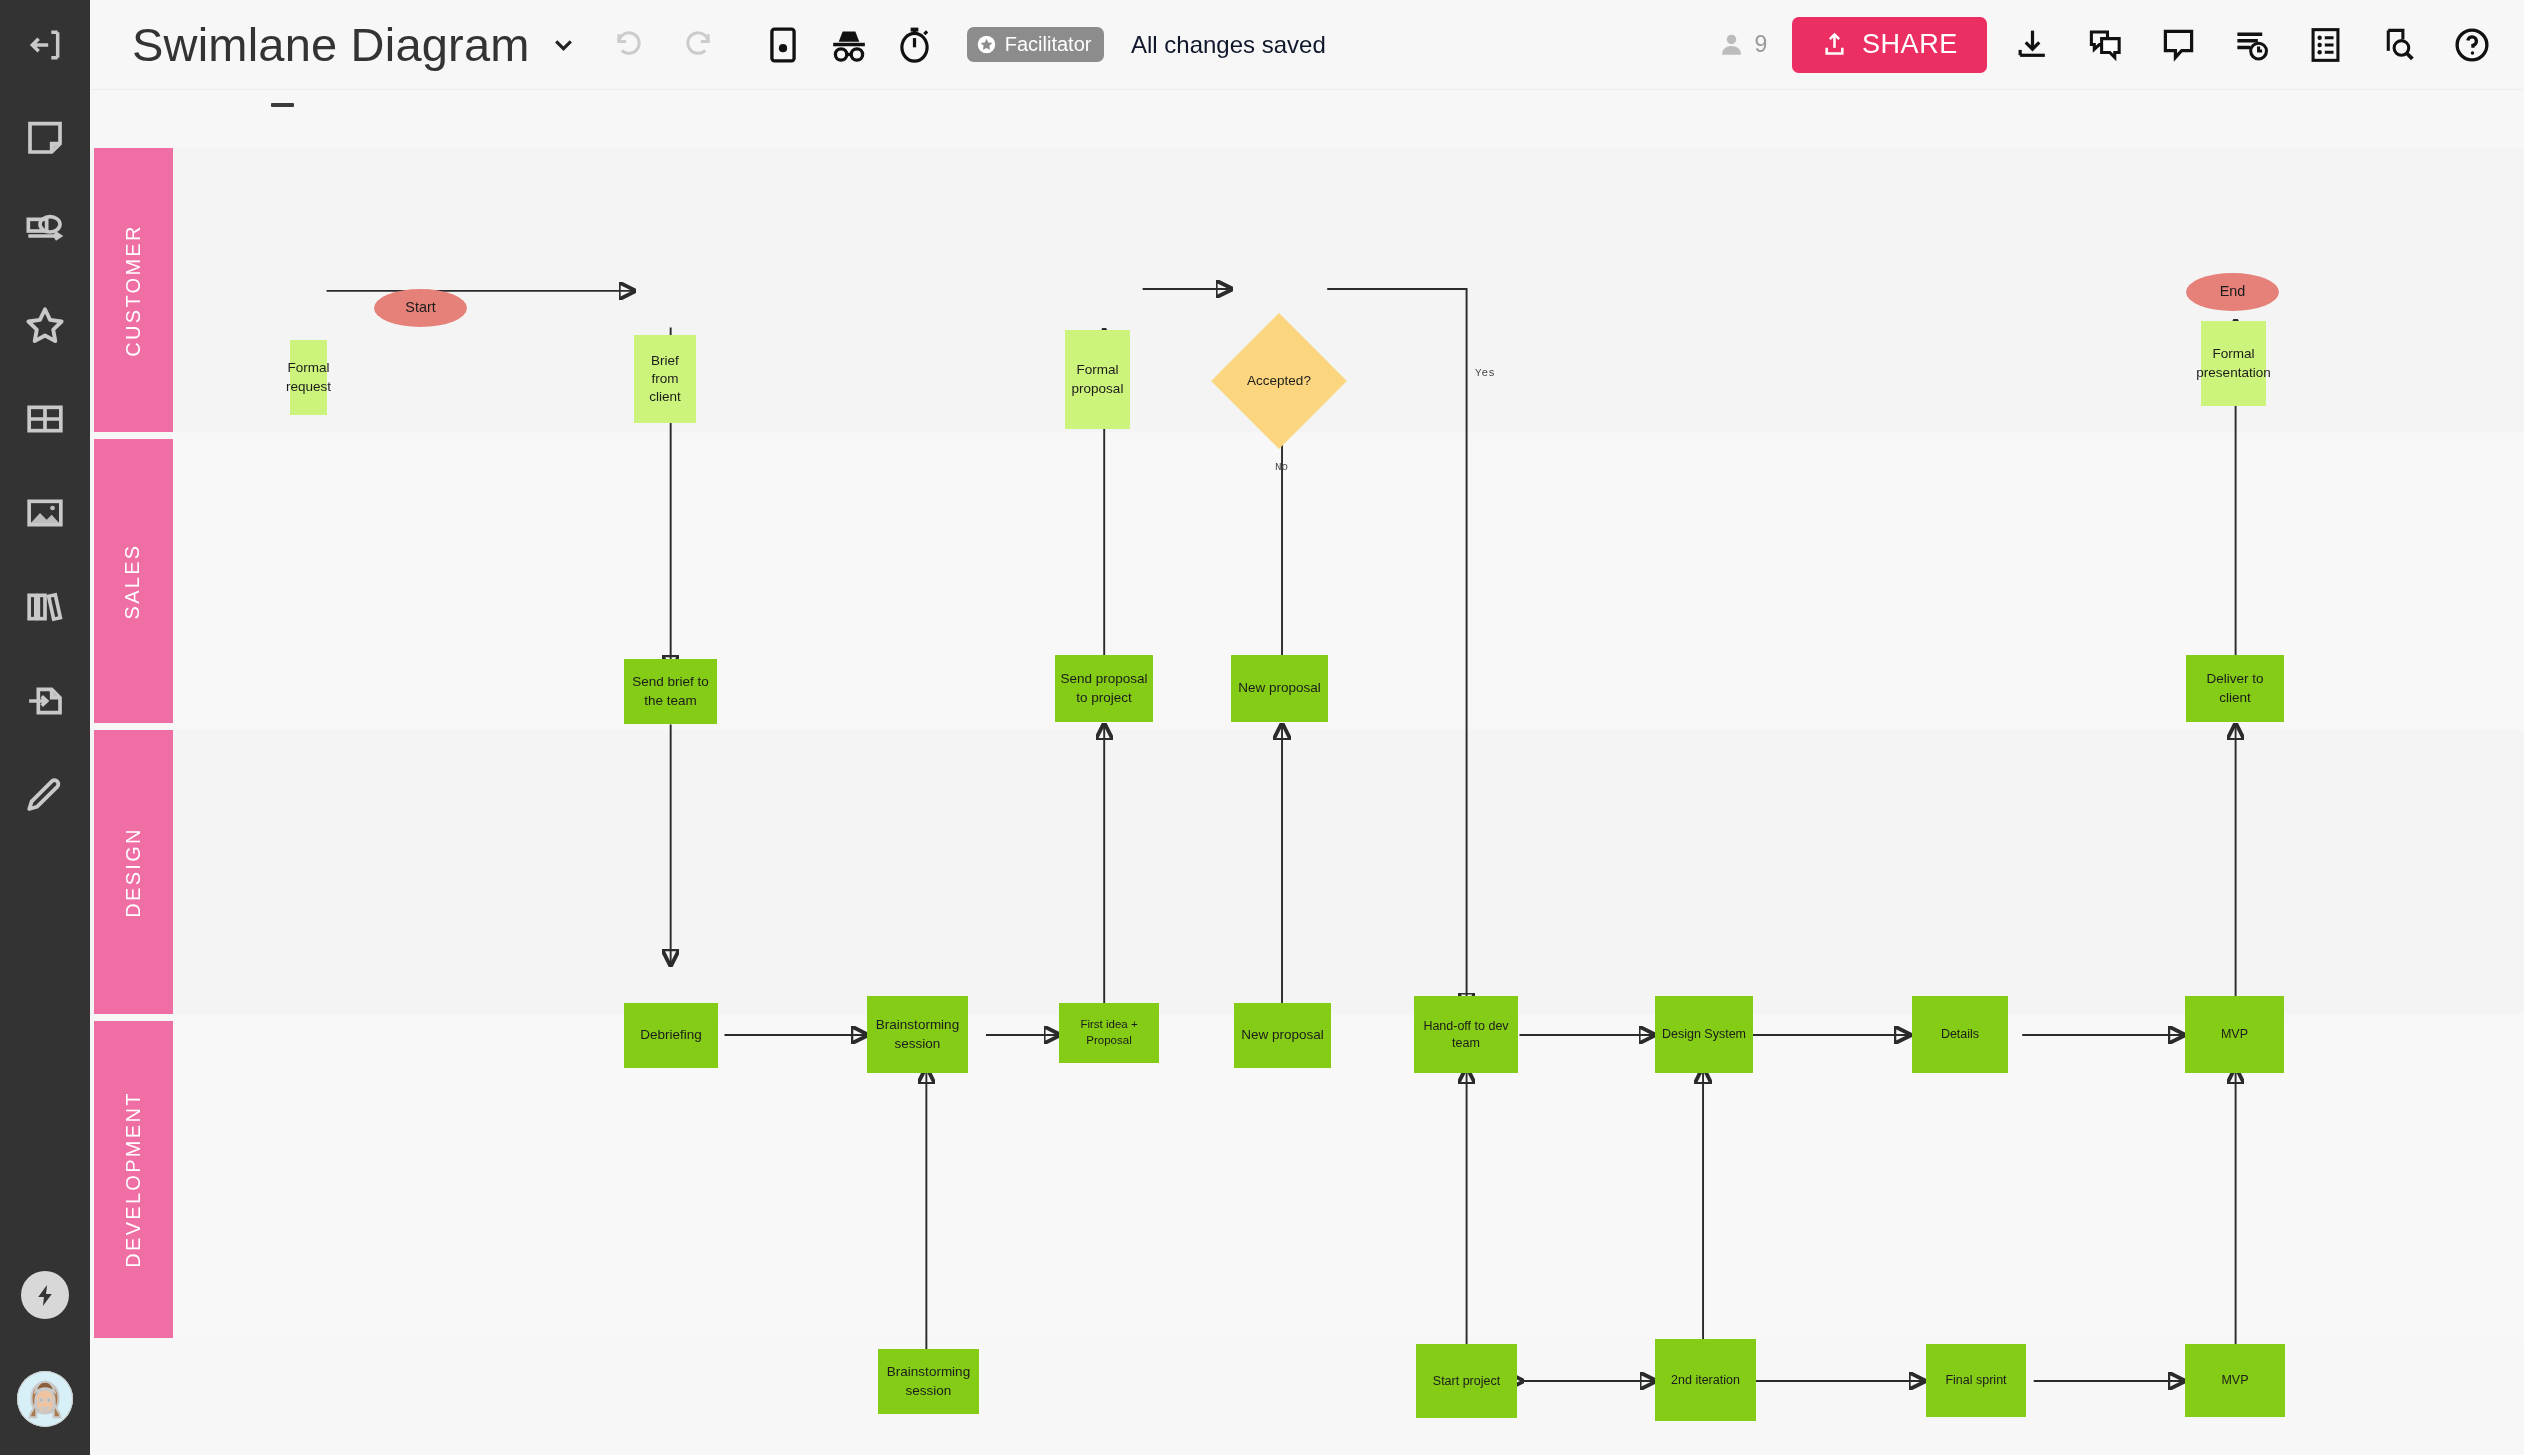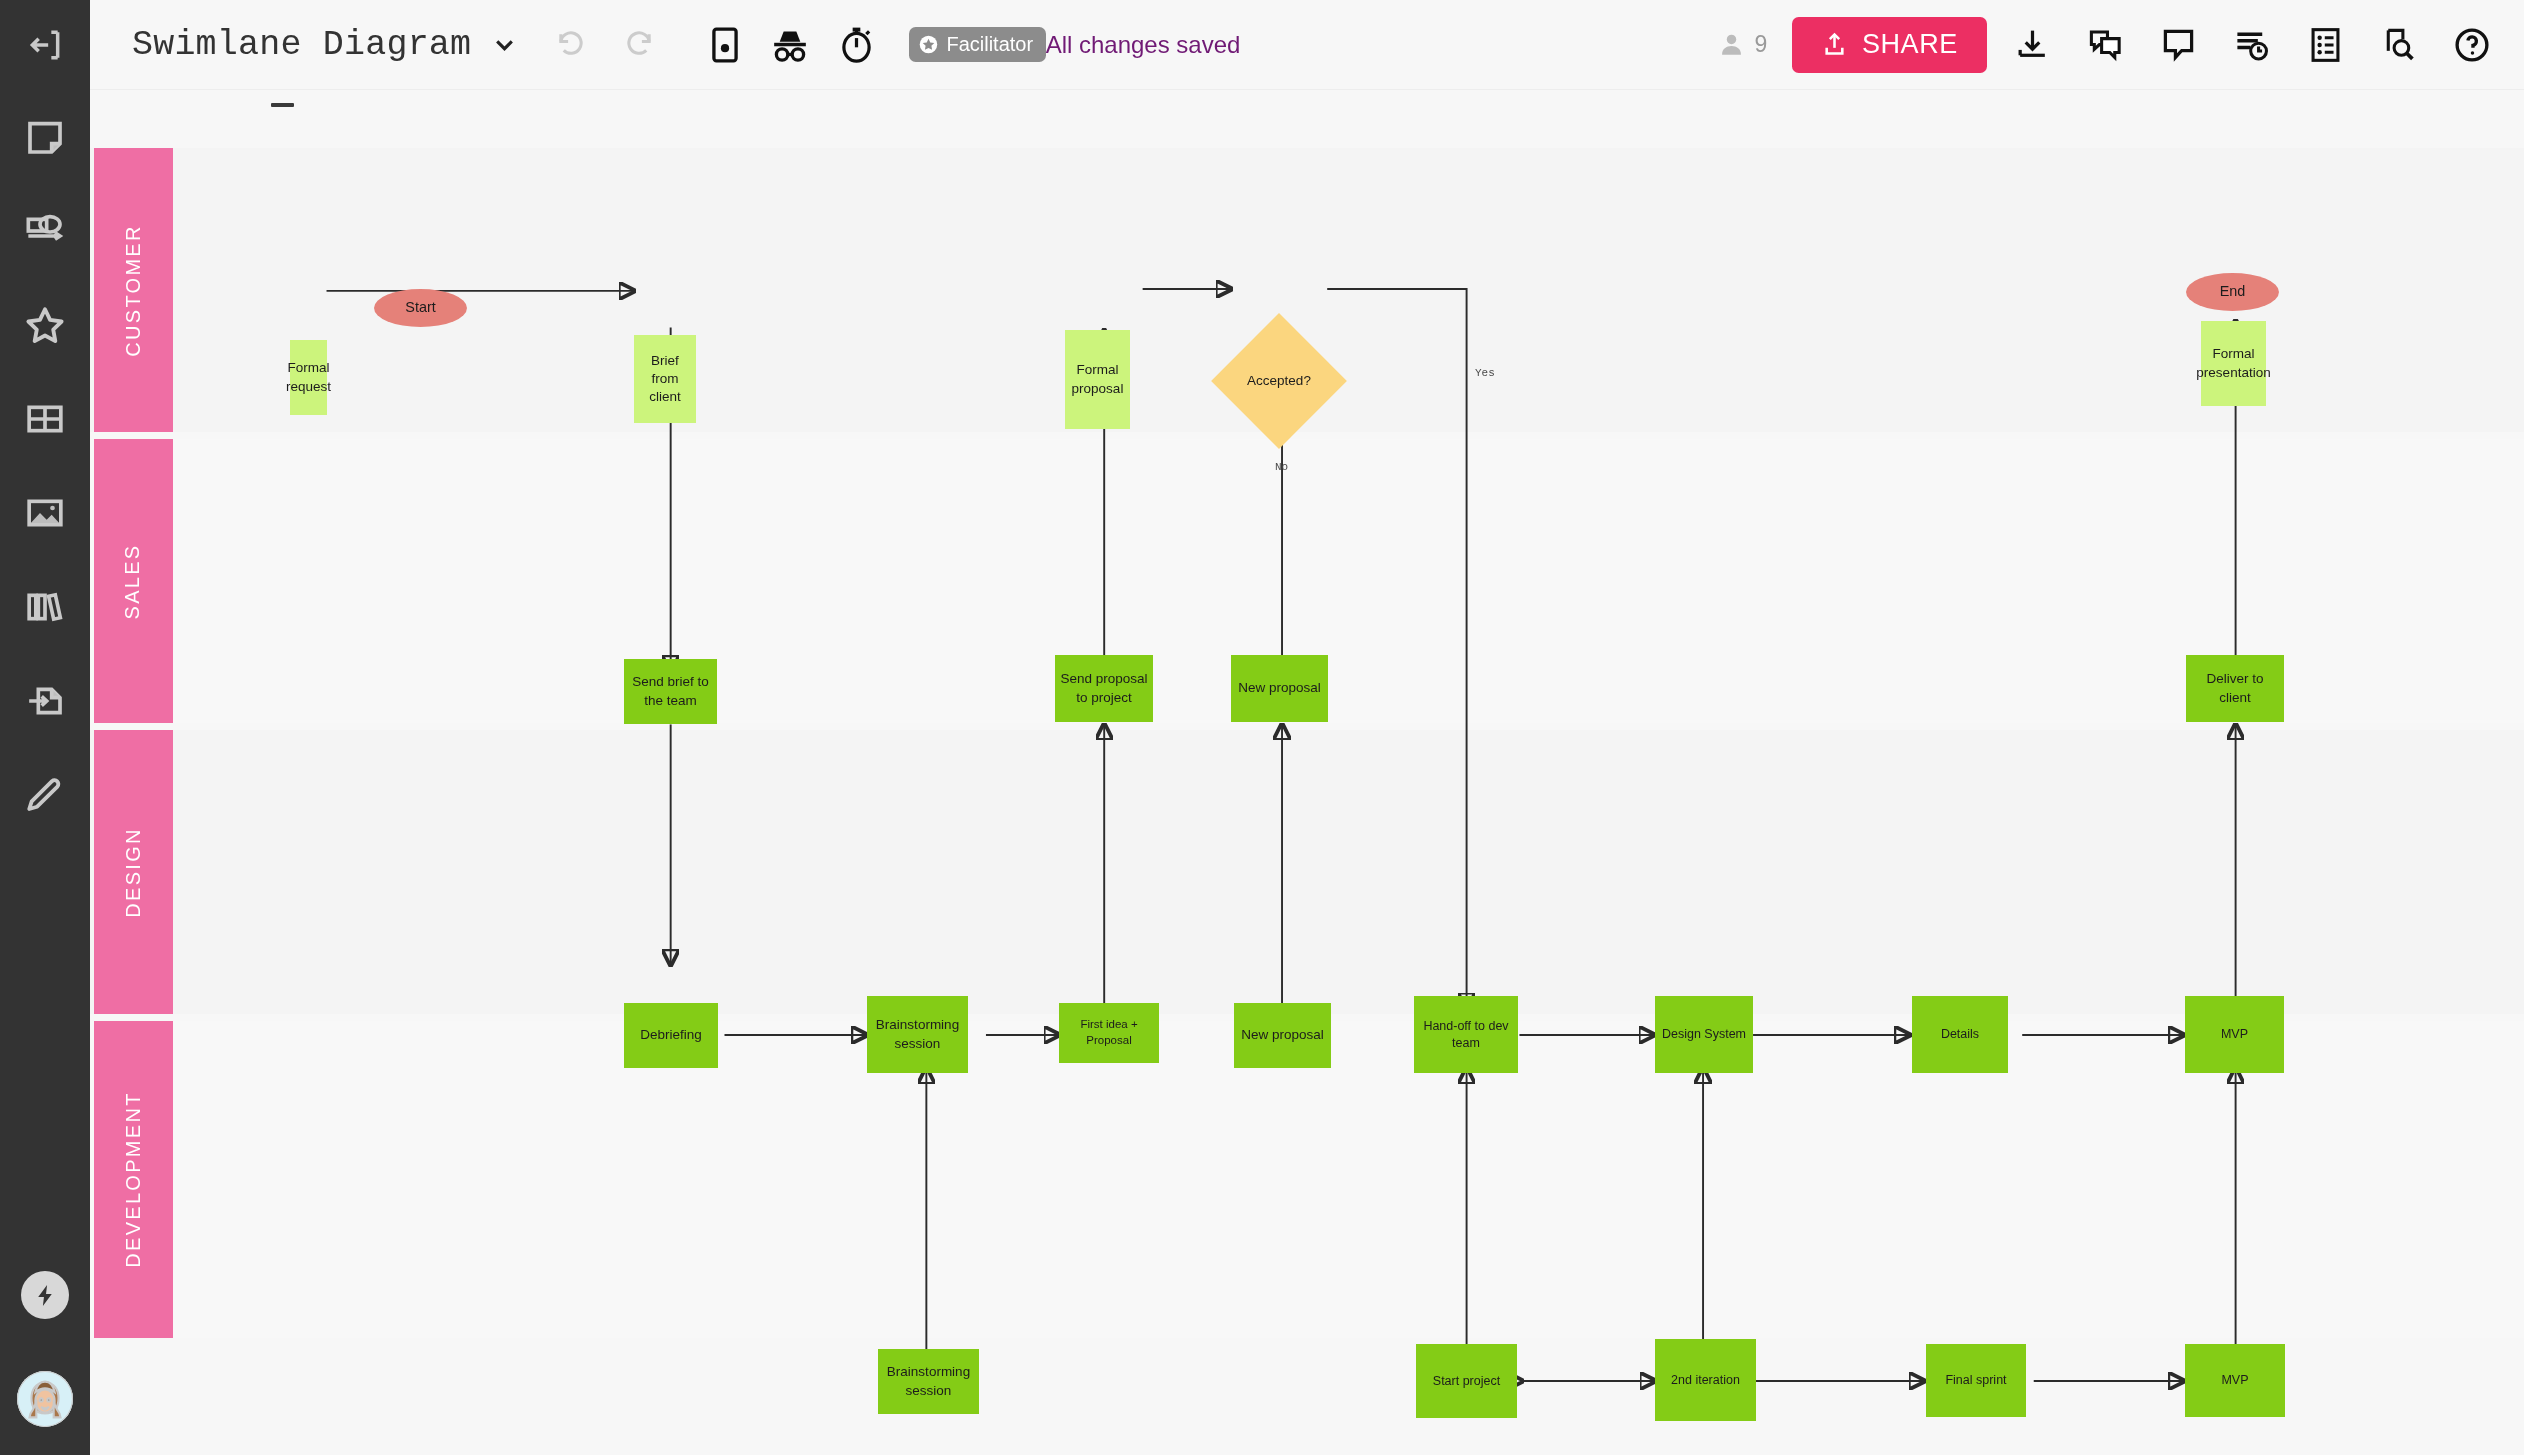--- a/index.html
+++ b/index.html
@@ -39,22 +39,22 @@
 
   
   #header {
     position: absolute; left: 90px; top: 0;
     width: 2435px; height: 90px;
     background: #f7f7f7;
     display: flex; align-items: center;
     border-bottom: 1px solid #ededed;
   }
   #doc-title {
-    font-size: 35px; color: #333; margin-left: 42px;
-    letter-spacing: 0.2px; white-space: nowrap; font-family: Liberation Mono, monospace;
+    font-size: 47px; color: #333; margin-left: 42px;
+    letter-spacing: 0.2px; white-space: nowrap;
   }
   .chevron {
     margin-left: 21px; width: 25px; height: 25px;
     display:flex;align-items:center;justify-content:center; cursor:pointer;
   }
   .hdr-icon {
     width: 56px; height: 56px; margin-left: 9.6px;
     display: flex; align-items: center; justify-content: center;
     cursor: pointer;
   }
@@ -62,21 +62,21 @@
   .hdr-icon svg { stroke: #111; fill: none; stroke-width: 2.1; }
   #undo { margin-left: 27px; }
   #frame-btn { margin-left: 31px; }
   #facilitator {
     margin-left: 25px; background: #8c8c8c; color: #fff;
     border-radius: 6.7px; height: 35px; padding: 0 12.5px 0 8.7px;
     display: flex; align-items: center; gap: 7.7px;
     font-size: 20px; cursor: pointer; white-space: nowrap;
   }
   #saved-status {
-    color: #701a75; font-size: 24px; white-space: nowrap;
+    margin-left: 27px; color: #0f172a; font-size: 24px; white-space: nowrap;
   }
   #hdr-right {
     margin-left: auto; display: flex; align-items: center; padding-right: 25px;
   }
   #user-count {
     display: flex; align-items: center; gap: 9.6px; margin-right: 25px;
   }
   #user-count .num { font-size: 23px; color: #9a9a9a; }
   #share-btn {
     background: #ec2f63; color: #fff; border-radius: 6.7px;

